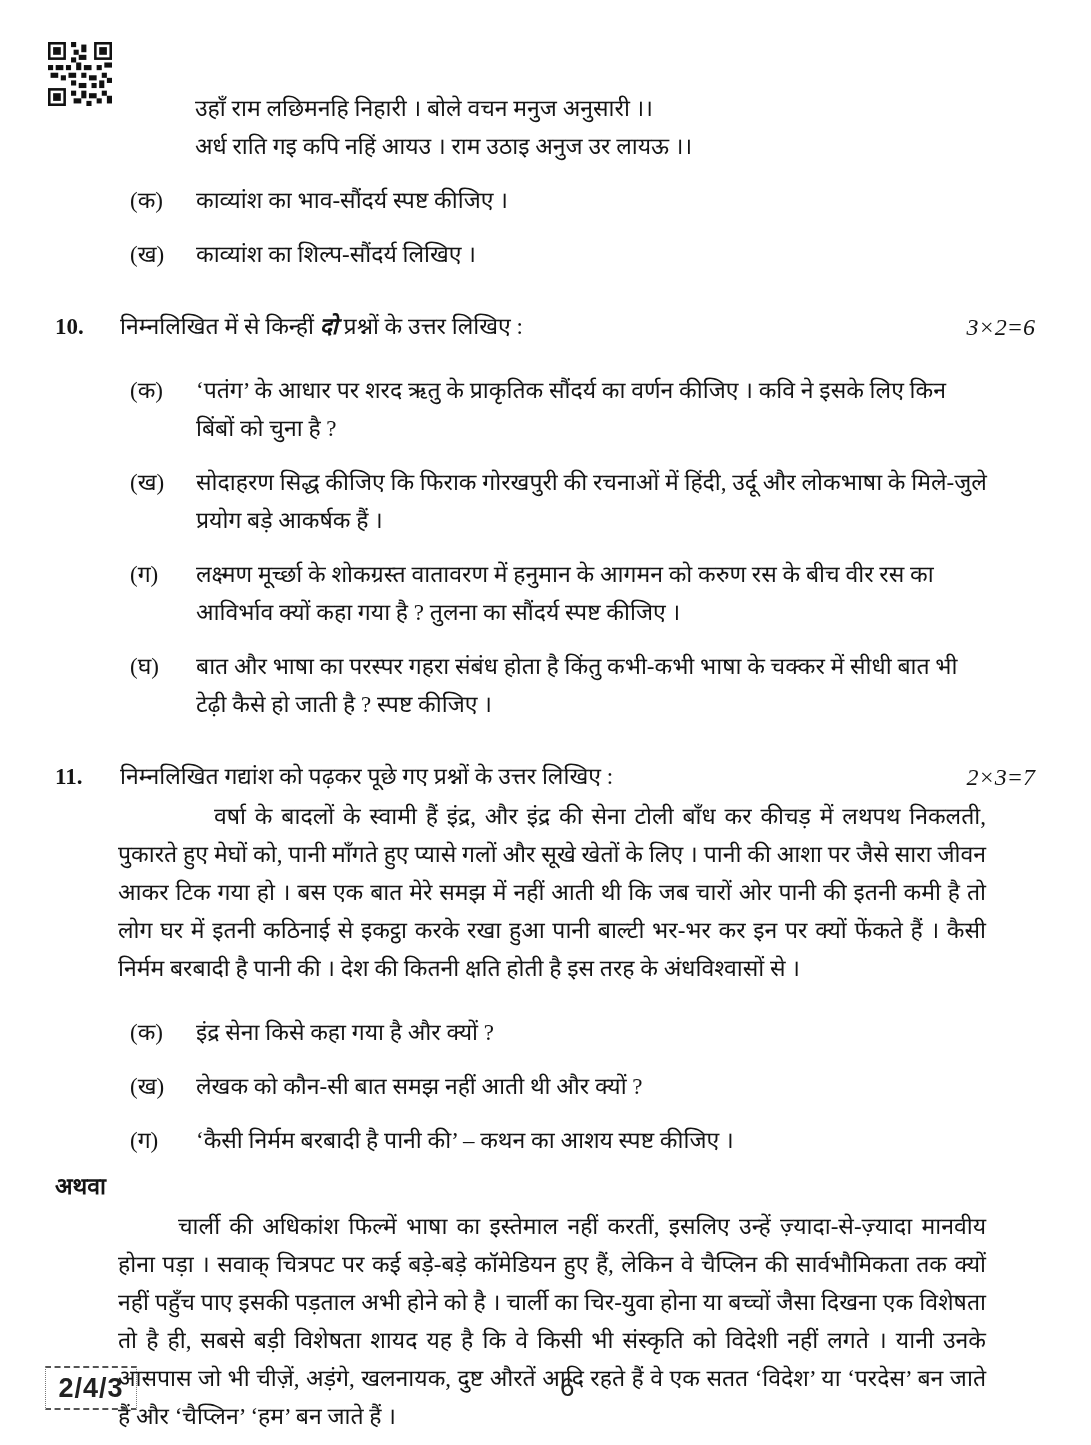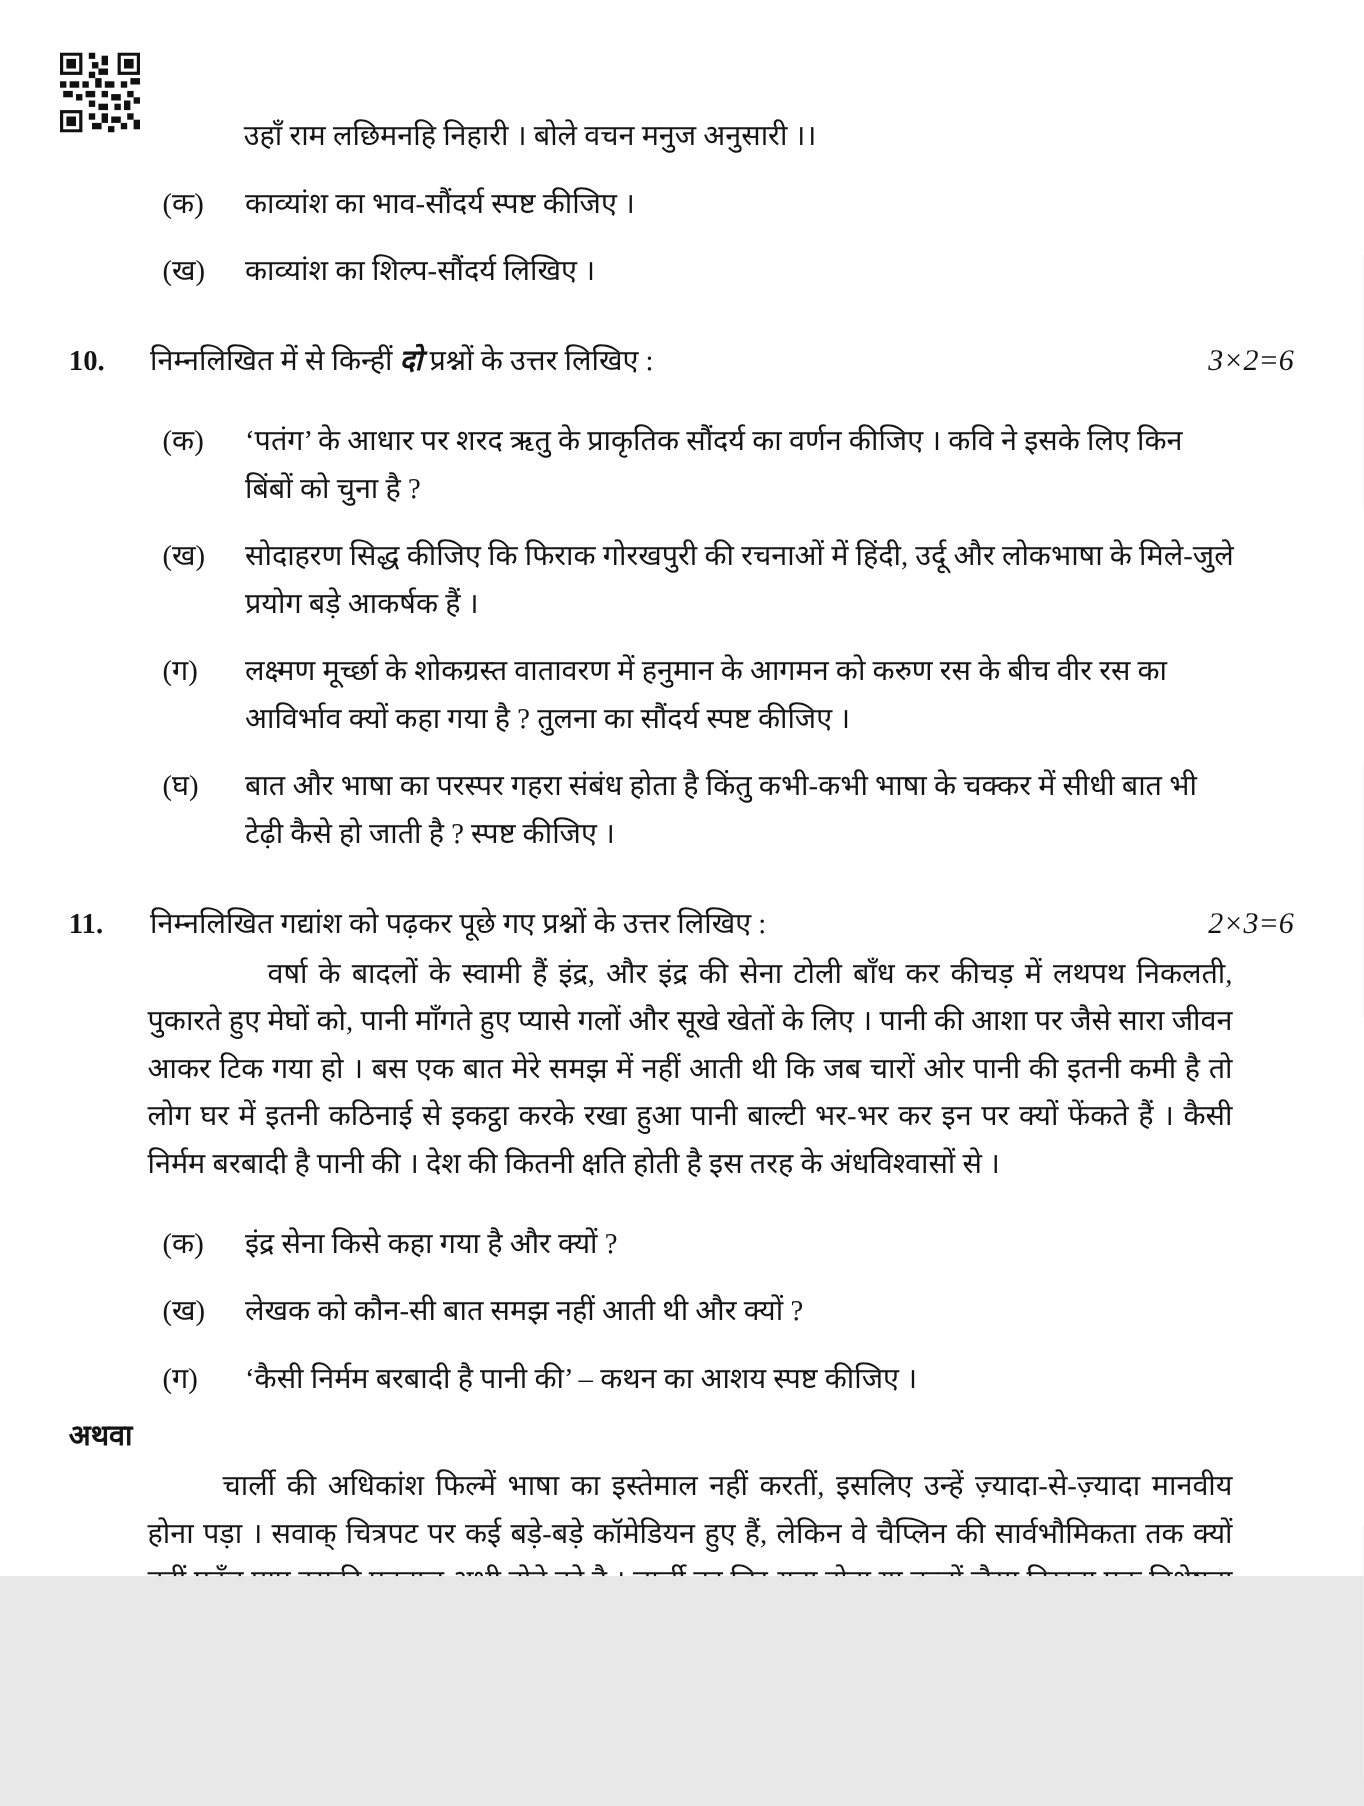--- a/index.html
+++ b/index.html
@@ -1,18 +1,18 @@
 <!DOCTYPE html>
 <html><head>
 <meta charset="utf-8">
 <style>
   html,body{margin:0;padding:0;background:#e8e8e8;}
   .page{
     position:relative;
-    width:1091px;height:1261px;
+    width:1091px;height:1445px;
     margin:0 auto;
     background:#ffffff;
     color:#141414;
     font-family:"Liberation Serif","DejaVu Serif",serif;
     font-size:23px;
     line-height:38px;
     overflow:hidden;
   }
   .qr{position:absolute;top:42px;left:48px;width:64px;height:64px;}
   .content{padding-top:90px;}
@@ -112,20 +112,21 @@
         <rect x="15" y="23" width="2" height="2"></rect>
         <rect x="19" y="22" width="2" height="2"></rect>
         <rect x="23" y="21" width="2" height="3"></rect>
     </g>
   </svg>
 
   <div class="content">
 
     <div class="verse">
       <div class="verse-line">उहाँ राम लछिमनहि निहारी । बोले वचन मनुज अनुसारी ।।</div>
+      <div class="verse-line">अर्ध राति गइ कपि नहिं आयउ । राम उठाइ अनुज उर लायऊ ।।</div>
     </div>
 
     <div class="subitem">
       <span class="lbl">(क)</span>
       <span class="txt">काव्यांश का भाव-सौंदर्य स्पष्ट कीजिए ।</span>
     </div>
     <div class="subitem">
       <span class="lbl">(ख)</span>
       <span class="txt">काव्यांश का शिल्प-सौंदर्य लिखिए ।</span>
     </div>
@@ -147,21 +148,21 @@
       <span class="lbl">(ग)</span>
       <span class="txt">लक्ष्मण मूर्च्छा के शोकग्रस्त वातावरण में हनुमान के आगमन को करुण रस के बीच वीर रस का आविर्भाव क्यों कहा गया है ? तुलना का सौंदर्य स्पष्ट कीजिए ।</span>
     </div>
     <div class="subitem">
       <span class="lbl">(घ)</span>
       <span class="txt">बात और भाषा का परस्पर गहरा संबंध होता है किंतु कभी-कभी भाषा के चक्कर में सीधी बात भी टेढ़ी कैसे हो जाती है ? स्पष्ट कीजिए ।</span>
     </div>
 
     <div class="q-head">
       <span class="qnum">11.</span><span>निम्नलिखित गद्यांश को पढ़कर पूछे गए प्रश्नों के उत्तर लिखिए :</span>
-      <span class="marks">2×3=6</span>
+      <span class="marks">2×3=7</span>
     </div>
 
     <div class="passage indent1">वर्षा के बादलों के स्वामी हैं इंद्र, और इंद्र की सेना टोली बाँध कर कीचड़ में लथपथ निकलती, पुकारते हुए मेघों को, पानी माँगते हुए प्यासे गलों और सूखे खेतों के लिए । पानी की आशा पर जैसे सारा जीवन आकर टिक गया हो । बस एक बात मेरे समझ में नहीं आती थी कि जब चारों ओर पानी की इतनी कमी है तो लोग घर में इतनी कठिनाई से इकट्ठा करके रखा हुआ पानी बाल्टी भर-भर कर इन पर क्यों फेंकते हैं । कैसी निर्मम बरबादी है पानी की । देश की कितनी क्षति होती है इस तरह के अंधविश्वासों से ।</div>
 
     <div class="subitem gap-lg">
       <span class="lbl">(क)</span>
       <span class="txt">इंद्र सेना किसे कहा गया है और क्यों ?</span>
     </div>
     <div class="subitem">
       <span class="lbl">(ख)</span>

